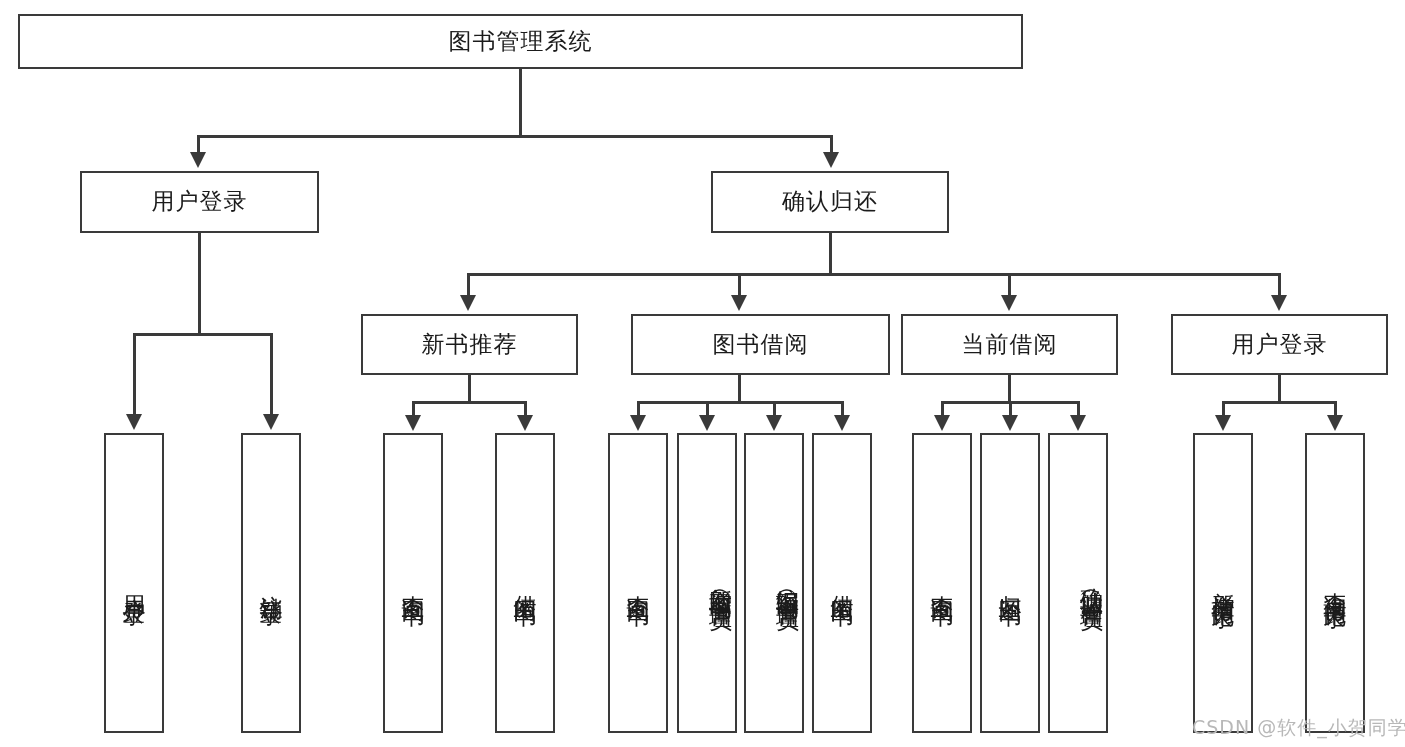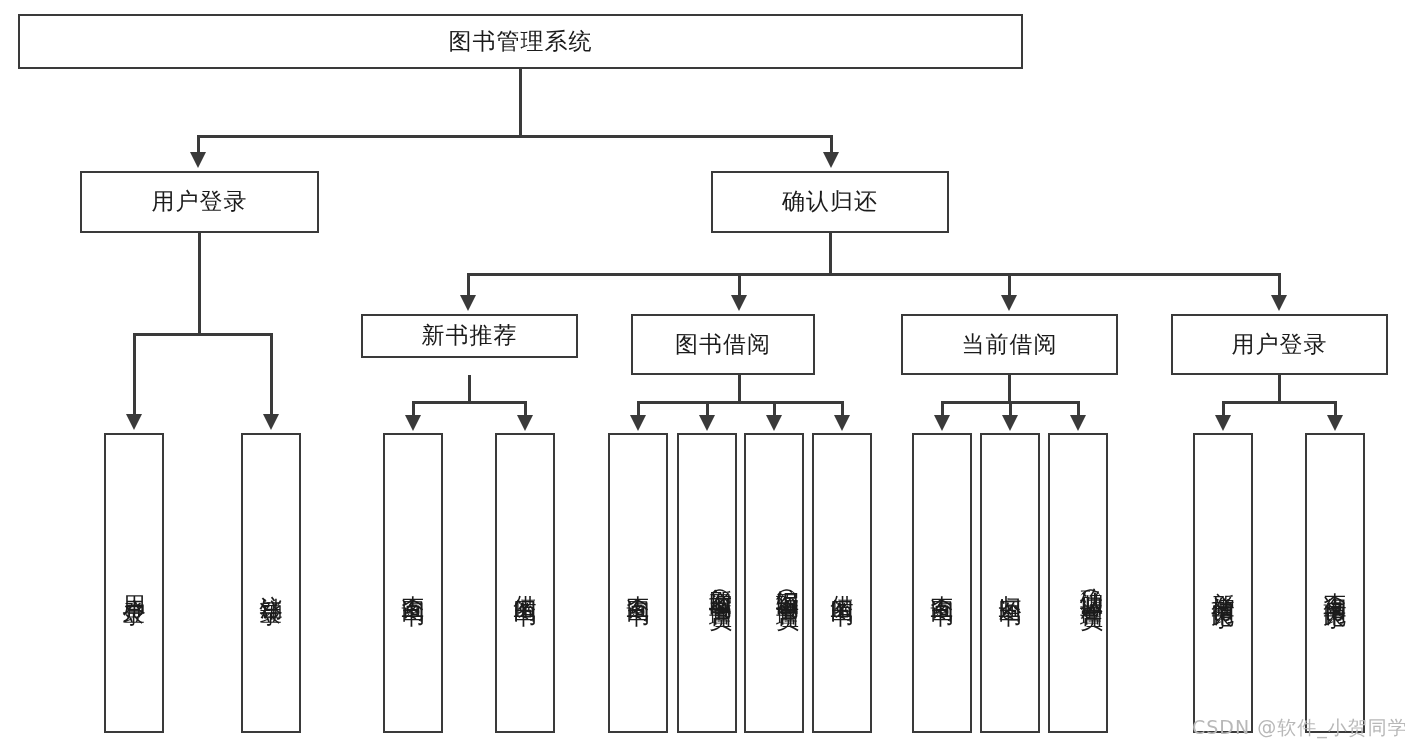--- a/index.html
+++ b/index.html
@@ -108,24 +108,24 @@
 
   <div class="conn v" style="left:467px; top:273px; width:3px; height:23px;"></div>
   <div class="arrow" style="left:460px; top:295px;"></div>
   <div class="conn v" style="left:738px; top:273px; width:3px; height:23px;"></div>
   <div class="arrow" style="left:731px; top:295px;"></div>
   <div class="conn v" style="left:1008px; top:273px; width:3px; height:23px;"></div>
   <div class="arrow" style="left:1001px; top:295px;"></div>
   <div class="conn v" style="left:1278px; top:273px; width:3px; height:23px;"></div>
   <div class="arrow" style="left:1271px; top:295px;"></div>
 
-  <div class="node horiz" style="left:361px; top:314px; width:217px; height:44px;">
+  <div class="node horiz" style="left:361px; top:314px; width:217px; height:61px;">
     <span class="label">新书推荐</span>
   </div>
-  <div class="node horiz" style="left:631px; top:314px; width:184px; height:61px;">
+  <div class="node horiz" style="left:631px; top:314px; width:259px; height:61px;">
     <span class="label">图书借阅</span>
   </div>
   <div class="node horiz" style="left:901px; top:314px; width:217px; height:61px;font-family:Liberation Serif, serif;">
     <span class="label">当前借阅</span>
   </div>
   <div class="node horiz" style="left:1171px; top:314px; width:217px; height:61px;">
     <span class="label">用户登录</span>
   </div>
 
   <div class="conn v" style="left:468px; top:375px; width:3px; height:28px;"></div>

